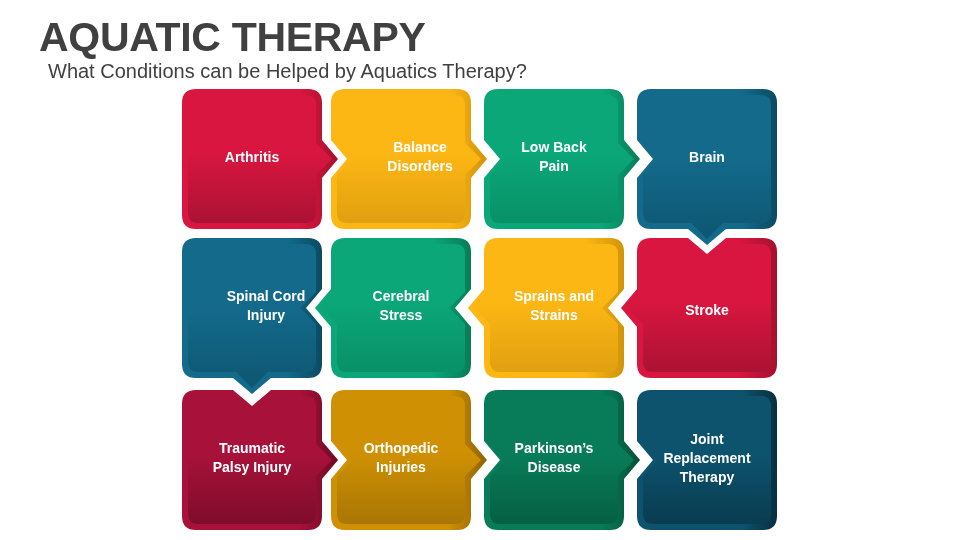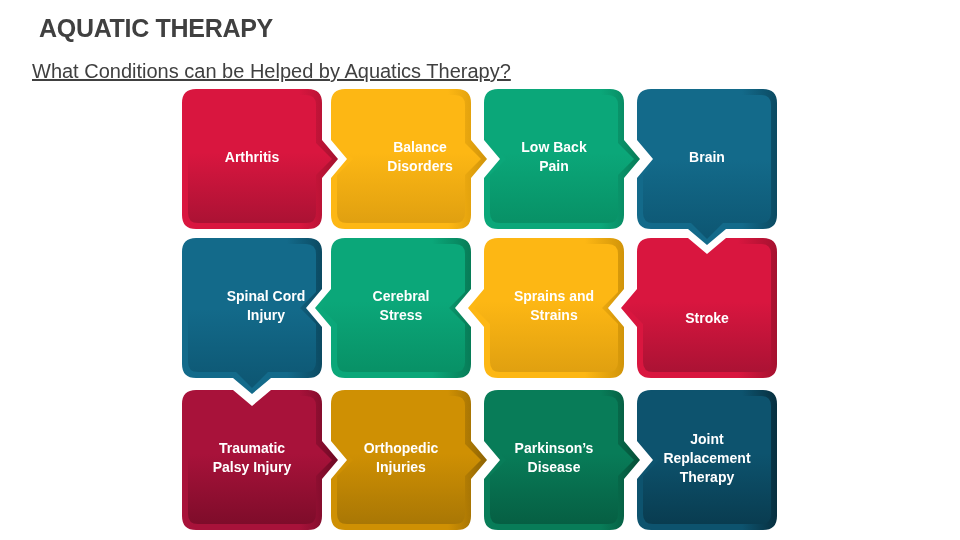--- a/index.html
+++ b/index.html
@@ -3,26 +3,26 @@
 <meta charset="utf-8">
 <style>
   html, body { margin: 0; padding: 0; }
   body {
     width: 960px; height: 540px; overflow: hidden; position: relative;
     background: #ffffff;
     font-family: "Liberation Sans", "DejaVu Sans", sans-serif;
   }
   .title {
     position: absolute; left: 39px; top: 14px;
-    font-size: 25px; font-weight: bold; color: #404040;
+    font-size: 41px; font-weight: bold; color: #404040;
     letter-spacing: -0.3px; margin: 0;
   }
   .subtitle {
-    position: absolute; left: 32px; top: 60px;
-    font-size: 20px; color: #404040; margin: 0; text-decoration: underline;
+    position: absolute; left: 48px; top: 60px;
+    font-size: 20px; color: #404040; margin: 0;
   }
   #diagram { position: absolute; left: 0; top: 0; }
   .tile-label {
     position: absolute; width: 140px; height: 140px;
     display: flex; align-items: center; justify-content: center;
     text-align: center; color: #ffffff; font-weight: bold;
     font-size: 14px; line-height: 19px; white-space: pre-line;
     pointer-events: none;
   }
 </style>
@@ -207,21 +207,21 @@
     </g>
 </svg>
 
 <div id="labels-layer">
     <div class="tile-label" style="left: 182px; top: 87px; text-align: right;">Arthritis</div>
     <div class="tile-label" style="left: 350px; top: 87px;">Balance
 Disorders</div>
     <div class="tile-label" style="left: 484px; top: 87px;">Low Back
 Pain</div>
     <div class="tile-label" style="left: 637px; top: 87px;">Brain</div>
-    <div class="tile-label" style="left: 637px; top: 248px;">Stroke</div>
+    <div class="tile-label" style="left: 637px; top: 240px;">Stroke</div>
     <div class="tile-label" style="left: 484px; top: 236px;">Sprains and
 Strains</div>
     <div class="tile-label" style="left: 331px; top: 236px;">Cerebral
 Stress</div>
     <div class="tile-label" style="left: 172px; top: 236px; padding-left: 24px;">Spinal Cord
 Injury</div>
     <div class="tile-label" style="left: 182px; top: 388px;">Traumatic
 Palsy Injury</div>
     <div class="tile-label" style="left: 331px; top: 388px;">Orthopedic
 Injuries</div>

